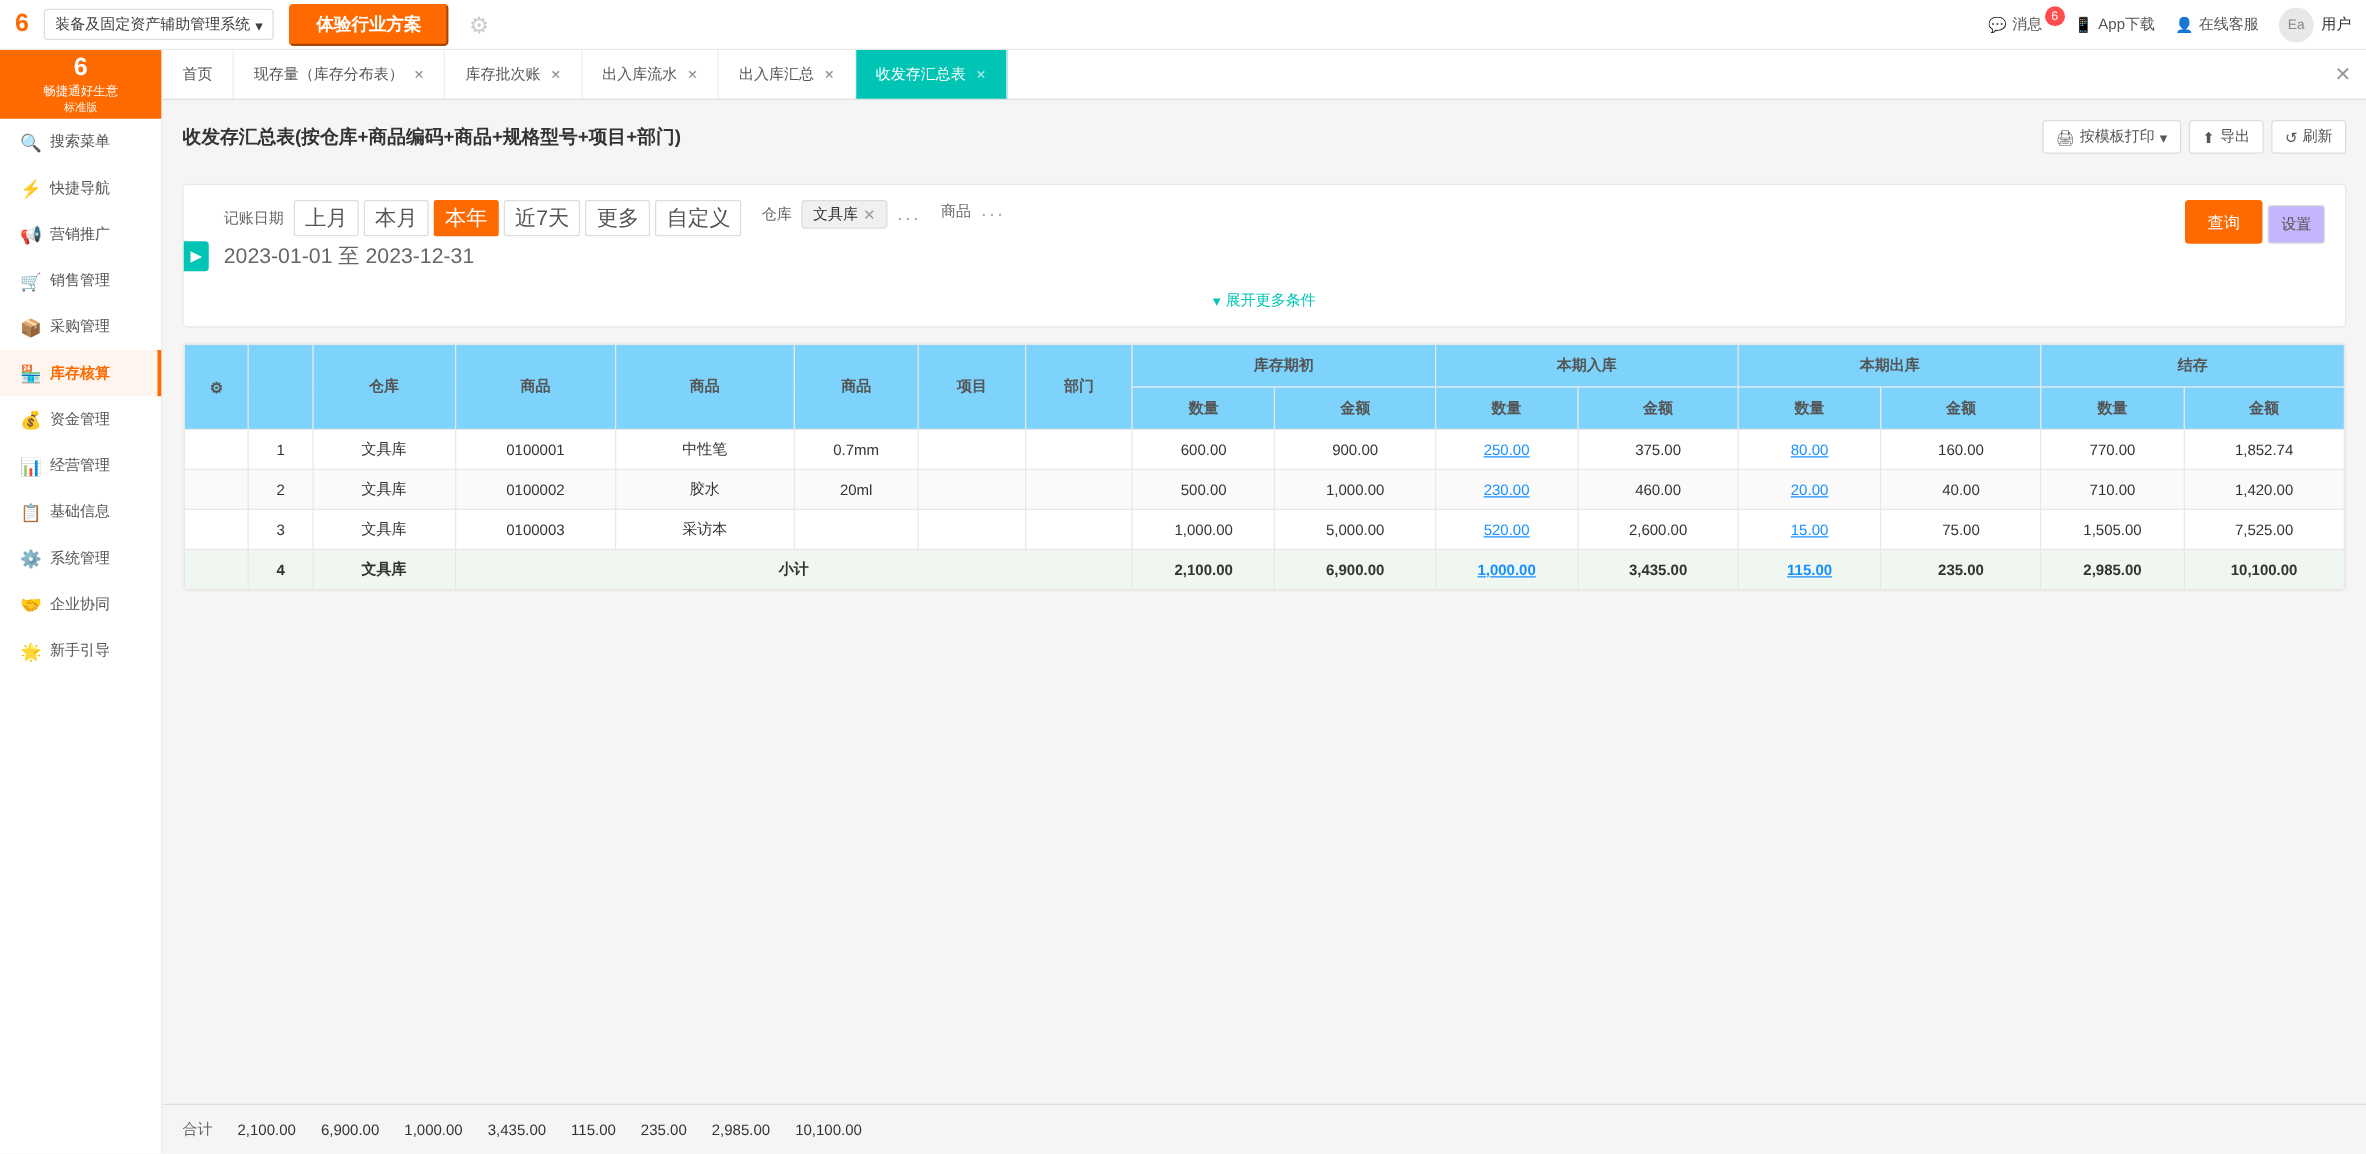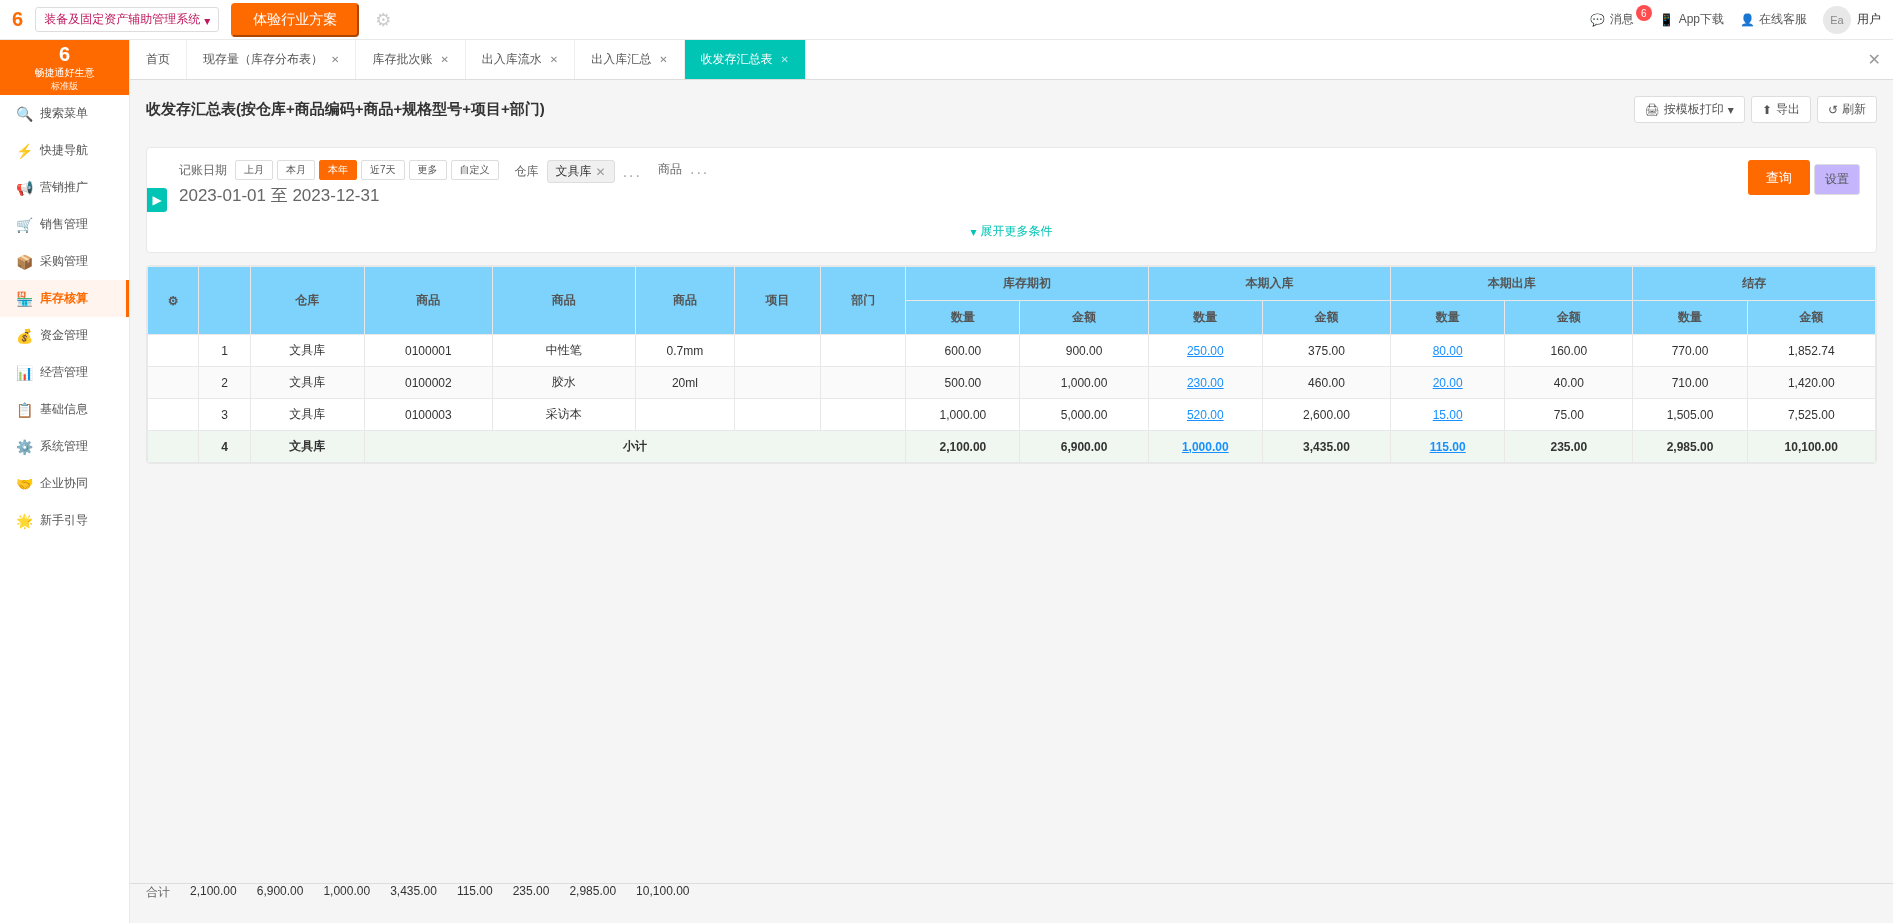--- a/index.html
+++ b/index.html
@@ -21,62 +21,62 @@
     .content-area { flex: 1; display: flex; flex-direction: column; overflow: hidden; }
     .tab-bar { display: flex; align-items: center; background: #fff; border-bottom: 1px solid #ddd; height: 40px; padding: 0; }
     .tab-item { display: flex; align-items: center; gap: 4px; padding: 0 16px; height: 100%; font-size: 12px; color: #555; cursor: pointer; border-right: 1px solid #eee; white-space: nowrap; }
     .tab-item.active { background: #00c4b4; color: #fff; }
     .tab-item .tab-close { font-size: 10px; margin-left: 4px; opacity: 0.7; }
     .tab-close-all { margin-left: auto; padding: 0 12px; font-size: 16px; color: #999; cursor: pointer; }
 
     .page-content { flex: 1; padding: 16px; overflow: auto; background: #f5f5f5; }
     .page-header { display: flex; align-items: center; justify-content: space-between; margin-bottom: 24px; }
     .page-title { font-size: 15px; font-weight: bold; color: #333; }
-    .btn-orange { background: #ff6a00; color: white; border-color: #ff6a00; padding: 6px 20px; font-size: 14px; border-radius: 4px; }
+    .btn-orange { background: #ff6a00; color: white; border-color: #ff6a00; padding: 6px 20px; font-size: 14px; border-radius: 4px; font-weight: bold; }
     .filter-label { color: #666; white-space: nowrap; }
     .date-range-label { color: #666; font-size: 17px; }
     .date-btns { display: flex; gap: 4px; align-items: center; }
-    .date-btn { padding: 2px 8px; border: 1px solid #ddd; border-radius: 2px; cursor: pointer; font-size: 10px; color: #555; background: #fff; }
+    .date-btn { padding: 2px 8px; border: 1px solid #ddd; border-radius: 2px; cursor: pointer; font-size: 17px; color: #555; background: #fff; }
     .date-btn.active { background: #ff6a00; color: white; border-color: #ff6a00; }
     .filter-tag { display: flex; align-items: center; gap: 4px; background: #f0f0f0; border: 1px solid #ddd; border-radius: 3px; padding: 2px 8px; font-size: 12px; }
     .filter-tag .remove { cursor: pointer; color: #999; }
     .filter-dots { color: #aaa; cursor: pointer; font-size: 16px; letter-spacing: 2px; }
     .expand-btn { display: flex; align-items: center; gap: 4px; color: #00c4b4; cursor: pointer; font-size: 12px; margin-top: 8px; }
 
     
     .data-table-wrap { background: #fff; border: 1px solid #e8e8e8; border-radius: 4px; overflow: hidden; }
     .data-table { width: 100%; border-collapse: collapse; font-size: 12px; }
     .data-table th { background: #7dd3fc; color: #555; font-weight: bold; padding: 8px 10px; border: 1px solid #e8e8e8; text-align: center; white-space: nowrap; }
     .data-table td { padding: 7px 10px; border: 1px solid #e8e8e8; text-align: center; color: #333; }
     .data-table tr:nth-child(even) td { background: #fafafa; }
     .data-table tr.subtotal td { background: #f0f7f0; font-weight: bold; }
     .data-table .link-cell { color: #1890ff; text-decoration: underline; cursor: pointer; }
 
     
     .system-logo { display: flex; align-items: center; gap: 6px; color: #ff6a00; font-weight: bold; font-size: 13px; }
     .top-system-left { display: flex; align-items: center; gap: 12px; }
-    .top-dropdown { display: flex; align-items: flex-end; gap: 4px; border: 1px solid #ddd; border-radius: 3px; padding: 3px 8px; cursor: pointer; font-size: 12px; color: #be185d; }
+    .top-dropdown { display: flex; align-items: flex-end; gap: 4px; border: 1px solid #ddd; border-radius: 3px; padding: 3px 8px; cursor: pointer; font-size: 12px; color: #404040; }
     .notification-btn { display: flex; align-items: center; gap: 4px; font-size: 12px; color: #555; cursor: pointer; position: relative; }
     .badge { background: #ff4d4f; color: white; border-radius: 50%; width: 16px; height: 16px; font-size: 10px; display: flex; align-items: center; justify-content: center; position: absolute; top: -6px; right: -8px; }
     .user-area { display: flex; align-items: center; gap: 6px; cursor: pointer; }
     .avatar { width: 28px; height: 28px; background: #e8e8e8; border-radius: 50%; display: flex; align-items: center; justify-content: center; font-size: 11px; color: #888; }
 
     
     .th-settings { width: 36px; }
     .col-num { width: 36px; }
     .col-warehouse { width: 80px; }
     .col-code { width: 90px; }
     .col-name { width: 100px; }
     .col-spec { width: 70px; }
     .col-project { width: 60px; }
     .col-dept { width: 60px; }
     .col-qty { width: 80px; }
     .col-amount { width: 90px; }
 
-    .page-bottom-bar { height: 40px; background: #f5f5f5; border-top: 1px solid #ddd; display: flex; padding: 0 16px; font-size: 12px; color: #333; gap: 20px; }
+    .page-bottom-bar { height: 40px; background: #f5f5f5; border-top: 1px solid #ddd; display: flex; align-items: center; padding: 0 16px; font-size: 12px; color: #333; gap: 20px; }
     .bottom-bar-label { color: #666; }
 
     .header-actions { display: flex; gap: 6px; align-items: center; }
     .header-action-btn { display: flex; align-items: center; gap: 4px; color: #555; font-size: 12px; cursor: pointer; border: 1px solid #ddd; border-radius: 3px; padding: 4px 10px; background: #fff; }
     .header-action-btn.refresh { }
 
     .filter-section { background: #fff; border-radius: 4px; border: 1px solid #e8e8e8; padding: 12px 16px; margin-bottom: 12px; position: relative; }
 
     .inline-query-btn { background: #ff6a00; color: #fff; border: none; padding: 6px 18px; border-radius: 3px; font-size: 13px; cursor: pointer; }
     .inline-settings-btn { background: #c4b5fd; color: #555; border: 1px solid #ddd; padding: 6px 10px; border-radius: 3px; font-size: 12px; cursor: pointer; display: block; margin-top: 4px; }

